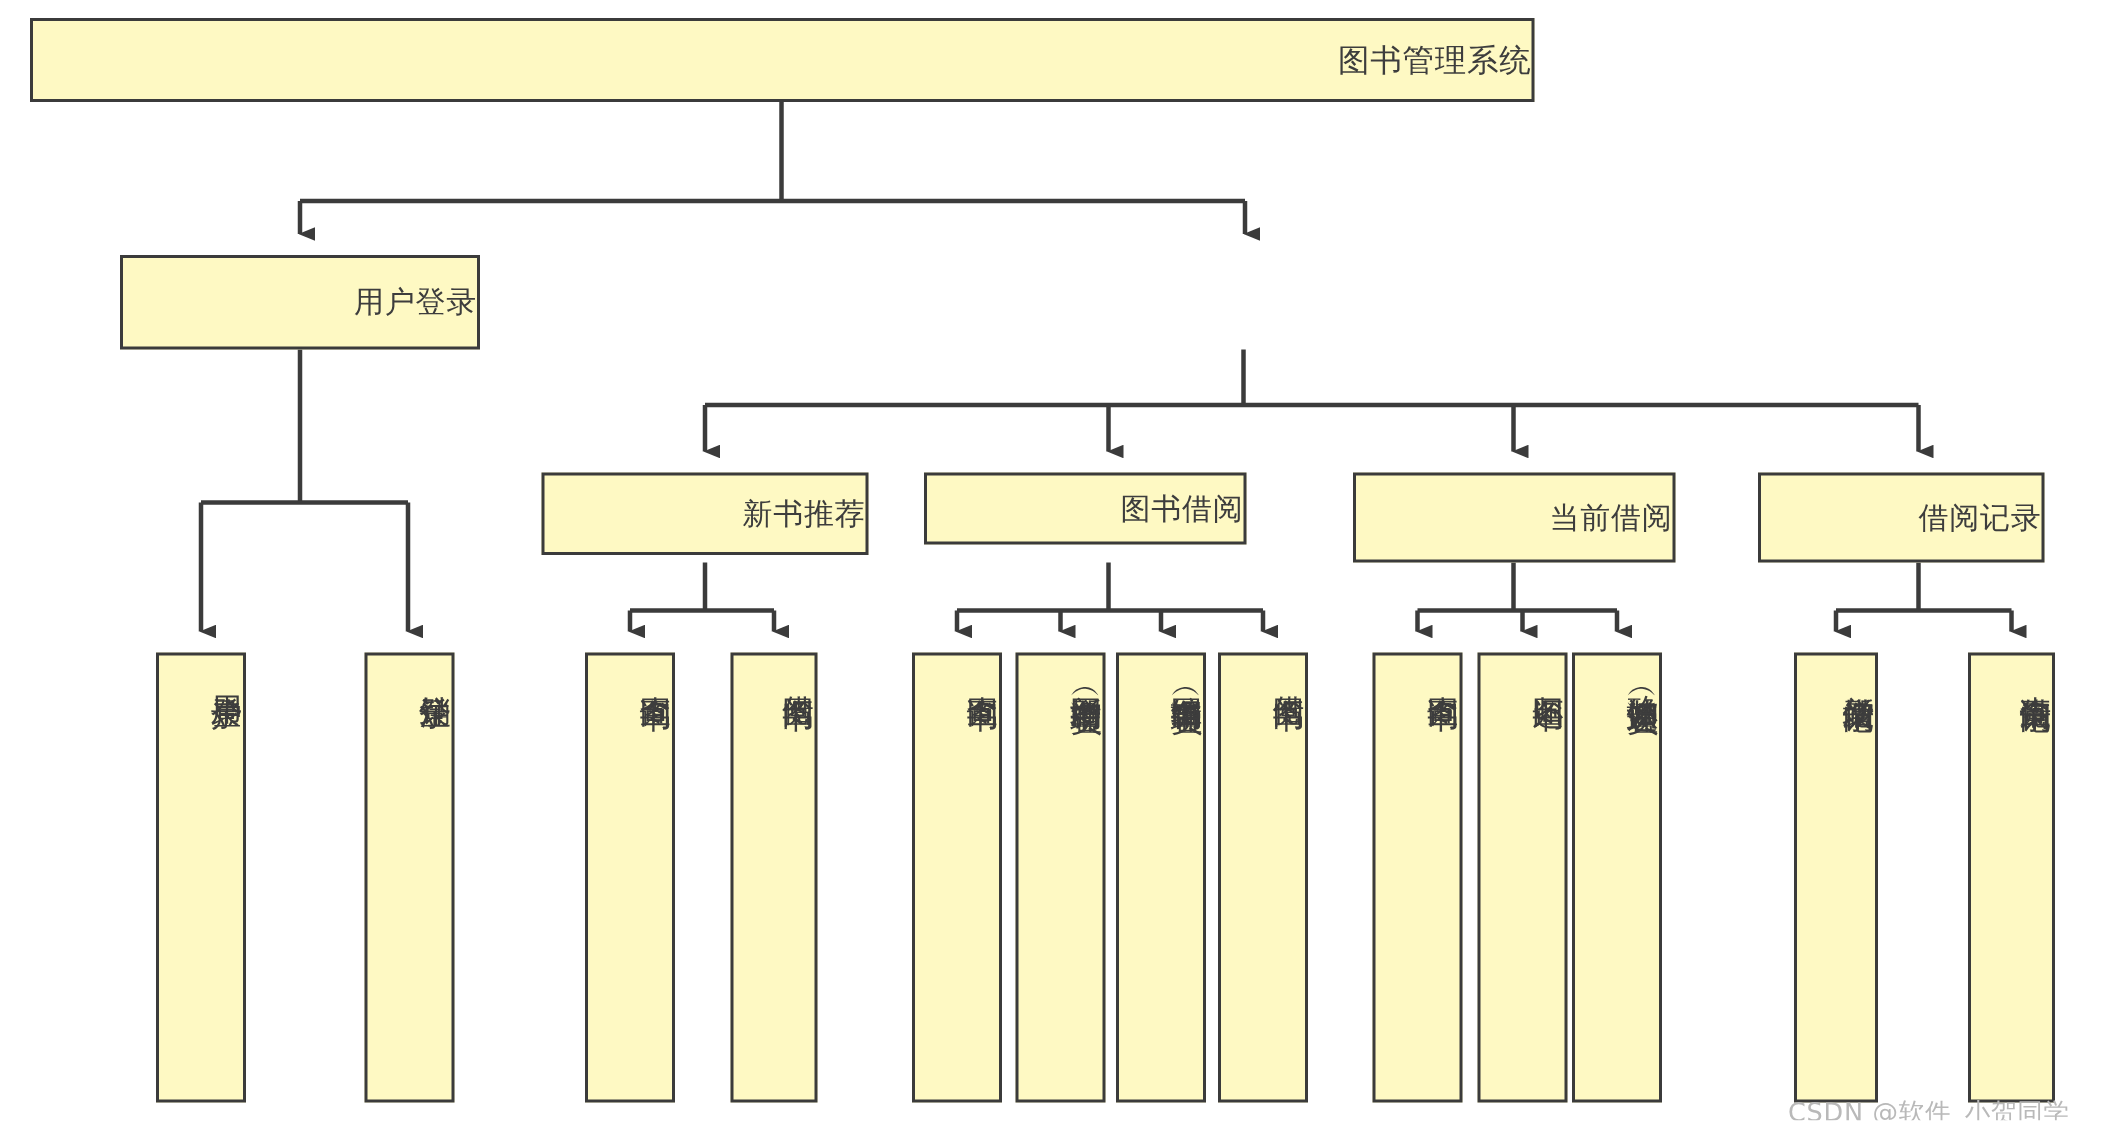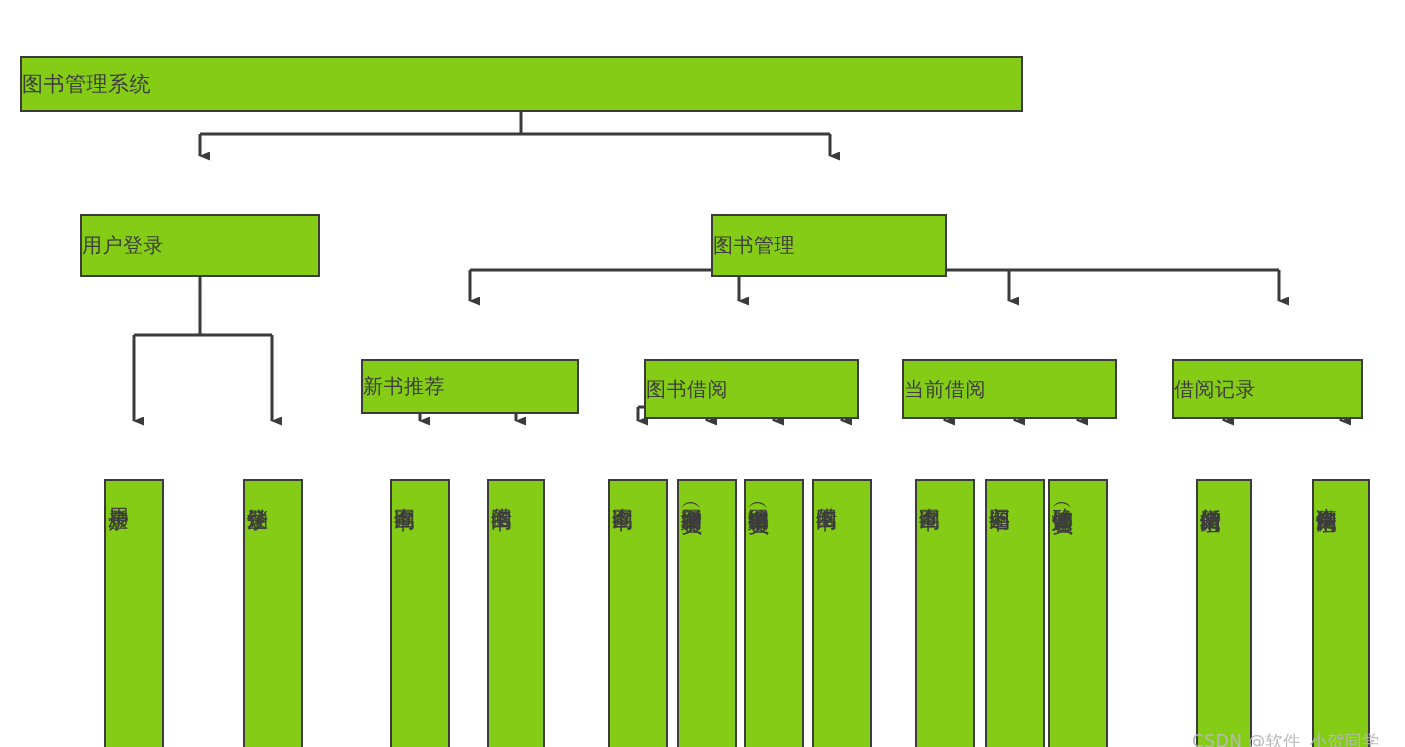--- a/index.html
+++ b/index.html
@@ -22,26 +22,25 @@
     left: 0;
     top: 0;
     width: 1405px;
     height: 747px;
     pointer-events: none;
   }
   .node {
     position: absolute;
     box-sizing: border-box;
     border: 2px solid #3b3b3b;
-    background: #84cc16;
+    background: #fef9c3;
     display: flex;
     align-items: center;
-    justify-content: flex-start;
+    justify-content: flex-end;
     color: #3a3a3a;
-    margin-top: 44px;
   }
   .node .label {
     display: block;
     text-align: center;
     color: #3d3d3d;
     letter-spacing: 0.5px;
   }
   .node-root .label {
     font-size: 21px;
   }
@@ -123,28 +122,25 @@
     </g>
   </svg>
 
   <div class="node node-root" style="left:20px; top:12px; width:1003px; height:56px;">
     <span class="label">图书管理系统</span>
   </div>
 
   <div class="node node-branch" style="left:80px; top:170px; width:240px; height:63px;">
     <span class="label">用户登录</span>
   </div>
-  <div class="node node-branch" style="left:711px; top:170px; width:236px; height:63px;">
-    <span class="label">图书管理</span>
-  </div>
 
   <div class="node node-branch" style="left:361px; top:315px; width:218px; height:55px;">
     <span class="label">新书推荐</span>
   </div>
-  <div class="node node-branch" style="left:644px; top:315px; width:215px; height:60px;">
+  <div class="node node-branch" style="left:616px; top:315px; width:215px; height:48px;">
     <span class="label">图书借阅</span>
   </div>
   <div class="node node-branch" style="left:902px; top:315px; width:215px; height:60px;">
     <span class="label">当前借阅</span>
   </div>
   <div class="node node-branch" style="left:1172px; top:315px; width:191px; height:60px;">
     <span class="label">借阅记录</span>
   </div>
 
   <div class="node node-leaf" style="left:104px; top:435px; width:60px; height:300px;">

